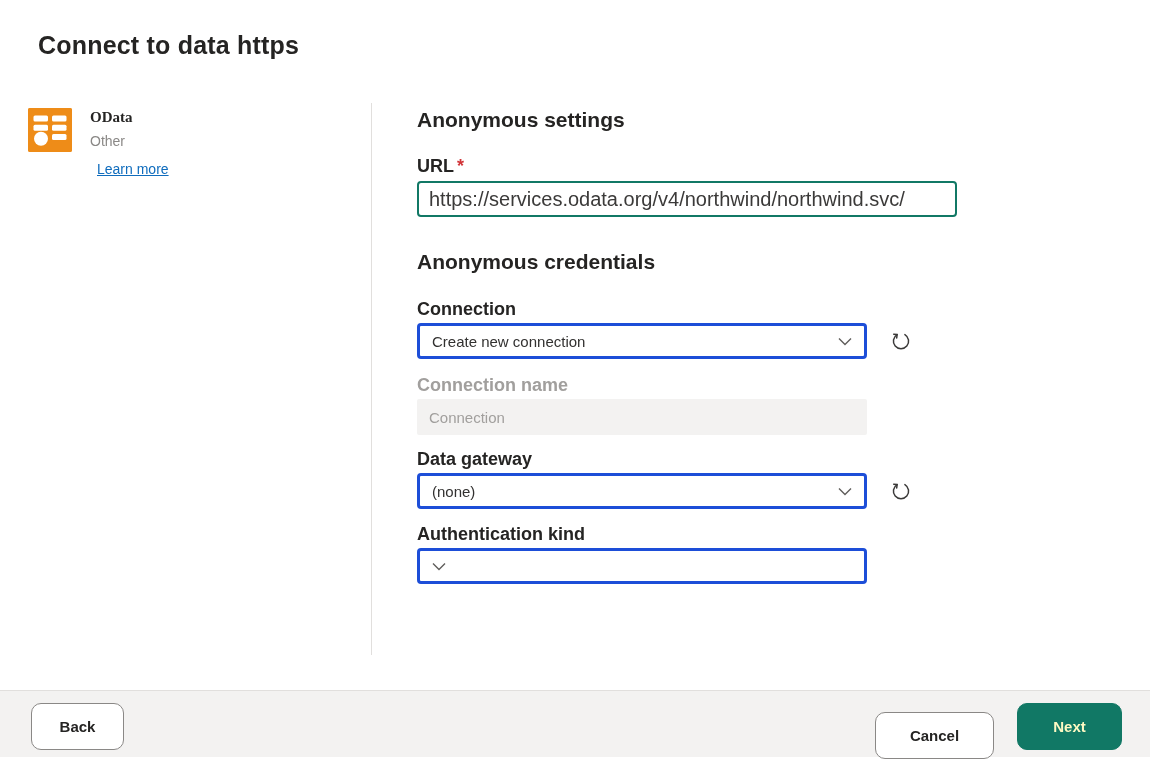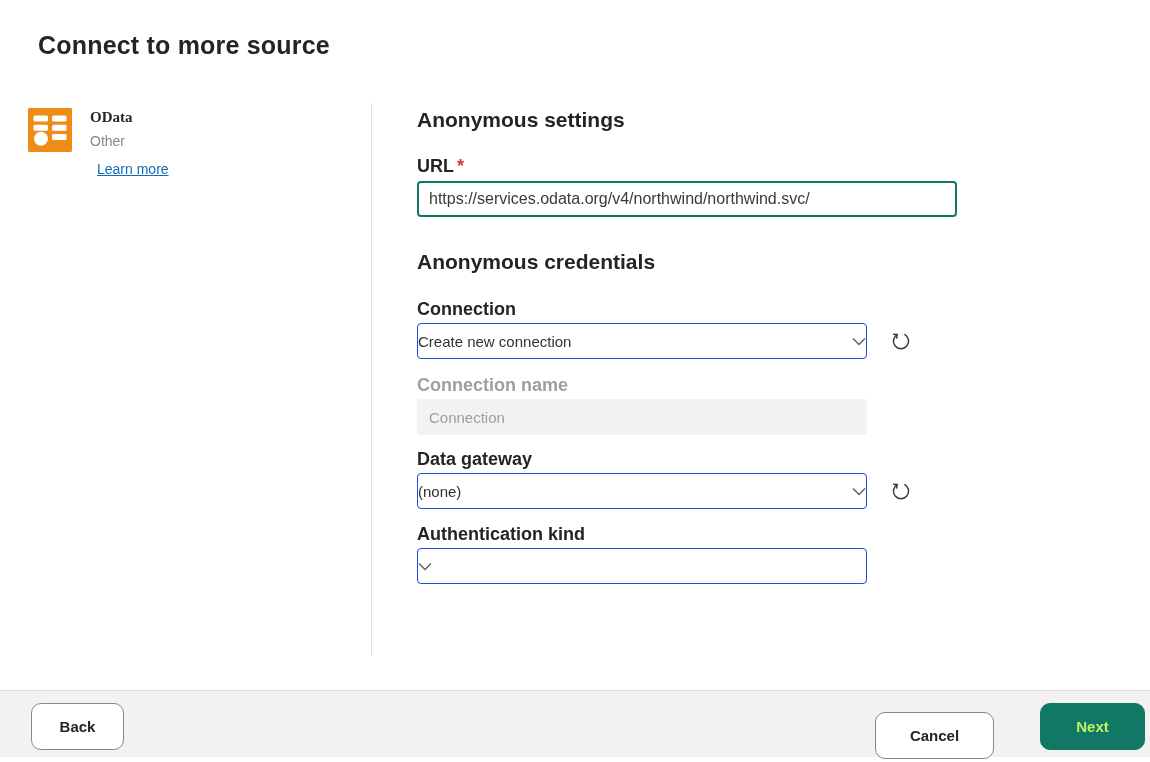--- a/index.html
+++ b/index.html
@@ -33,31 +33,31 @@
 
   
   .section-heading { left: 417px; font-size: 21px; font-weight: 700; color: #252423; }
   .field-label { left: 417px; font-size: 18px; font-weight: 700; color: #252423; }
   .field-label .req { color: #d13438; font-weight: 700; margin-left: 3px; }
   .field-label.disabled { color: #a19f9d; }
 
   .url-input {
     left: 417px; top: 181px; width: 540px; height: 36px;
     border: 2px solid #117865; border-radius: 4px;
-    padding: 0 10px; font-size: 16px; color: #3b3a39;
+    padding: 0 10px; font-size: 20px; color: #3b3a39;
     font-family: "Liberation Sans", sans-serif;
     background: #ffffff; outline: none;
   }
 
   .dropdown {
     left: 417px; width: 450px; height: 36px;
-    border: 1px solid #1d4ed8; border-radius: 4px;
+    border: 3px solid #1d4ed8; border-radius: 4px;
     background: #ffffff; cursor: pointer;
     display: flex; align-items: center;
-    padding: 0 0; font-size: 15px; color: #323130;
+    padding: 0 12px; font-size: 15px; color: #323130;
   }
   .dropdown .dd-value { flex: 1; overflow: hidden; white-space: nowrap; }
   .dropdown .dd-chevron { display: flex; align-items: center; }
 
   .text-input-disabled {
     left: 417px; top: 399px; width: 450px; height: 36px;
     background: #f3f2f1; border: none; border-radius: 2px;
     padding: 0 12px; font-size: 15px; color: #a19f9d;
     font-family: "Liberation Sans", sans-serif;
   }
@@ -75,29 +75,29 @@
     background: #f3f2f1; border-top: 1px solid #e1dfdd;
   }
   .btn {
     position: absolute; top: 703px; height: 47px;
     border-radius: 10px; font-size: 15px; font-weight: 700;
     font-family: "Liberation Sans", sans-serif;
     display: flex; align-items: center; justify-content: center;
     cursor: pointer;
   }
   .btn.secondary { background: #ffffff; border: 1px solid #8a8886; color: #252423; }
-  .btn.primary { background: #117865; border: 1px solid #117865; color: #bef264; margin-left: 23px; }
+  .btn.primary { background: #117865; border: 1px solid #117865; color: #fef9c3; }
   .btn-back { left: 31px; width: 93px; }
   .btn-cancel { left: 875px; width: 119px; margin-top: 9px; }
   .btn-next { left: 1017px; width: 105px; }
 </style>
 </head>
 <body>
 
-<div class="abs page-title">Connect to more source</div>
+<div class="abs page-title">Connect to data https</div>
 
 <div class="abs connector-icon">
   <svg width="44" height="44" viewBox="0 0 44 44">
     <rect x="0" y="0" width="44" height="44" rx="2" fill="#EE8C18"></rect>
     <rect x="5.5" y="7.5" width="14.5" height="6" rx="1.5" fill="#ffffff"></rect>
     <rect x="24" y="7.5" width="14.5" height="6" rx="1.5" fill="#ffffff"></rect>
     <rect x="5.5" y="16.8" width="14.5" height="6" rx="1.5" fill="#ffffff"></rect>
     <rect x="24" y="16.8" width="14.5" height="6" rx="1.5" fill="#ffffff"></rect>
     <rect x="24" y="26" width="14.5" height="6" rx="1.5" fill="#ffffff"></rect>
     <circle cx="13" cy="30.7" r="7" fill="#ffffff"></circle>

